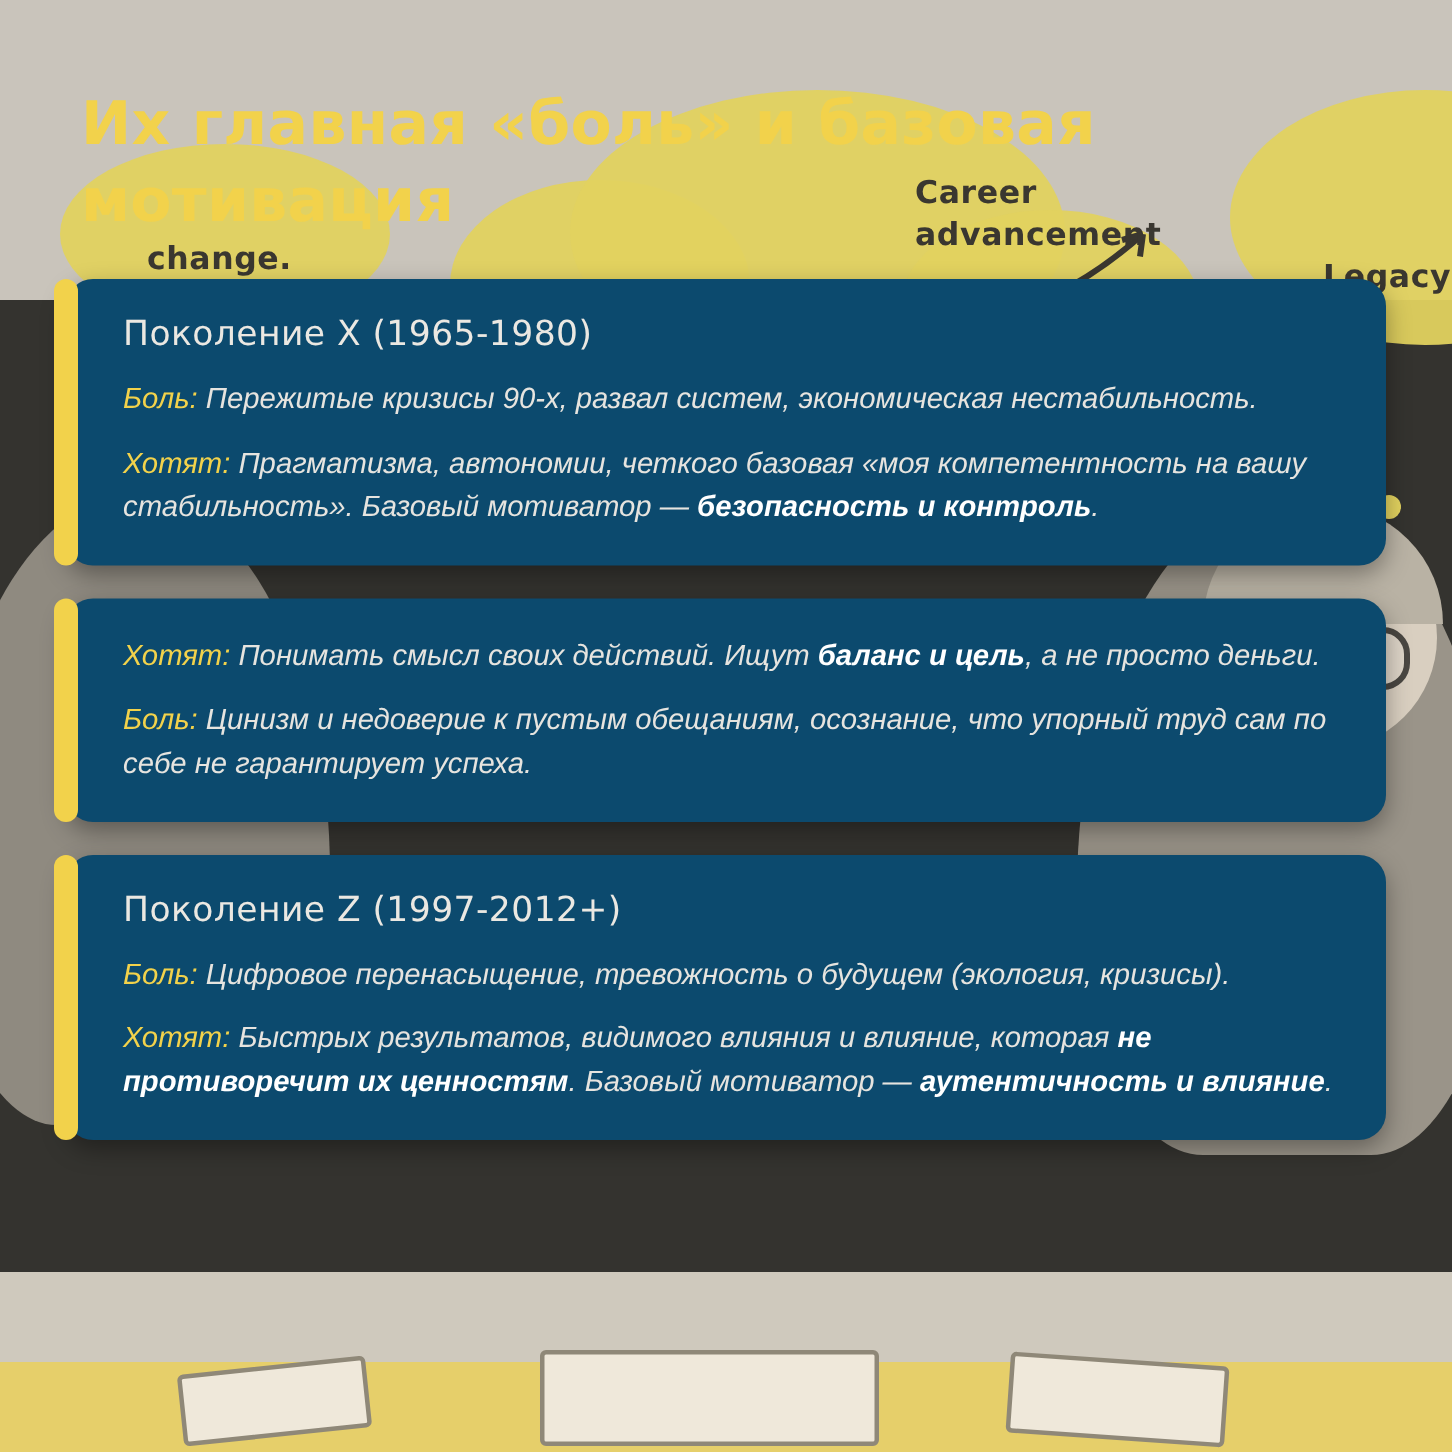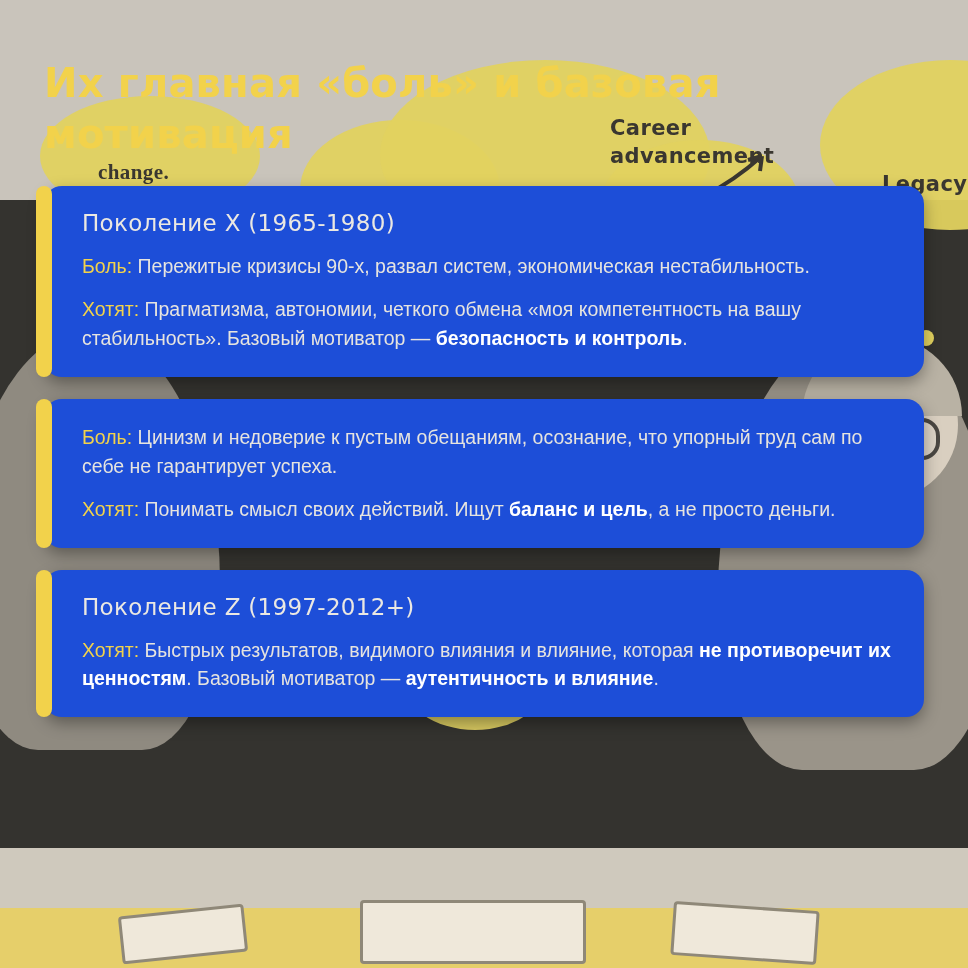--- a/index.html
+++ b/index.html
@@ -121,44 +121,44 @@
   .bg-label {
     position: absolute;
     color: #3a3730;
     font-size: 21px;
     font-weight: 700;
     letter-spacing: 0.4px;
     font-family: "DejaVu Sans", sans-serif;
   }
   .bg-label.l-career { left: 610px; top: 114px; width: 150px; line-height: 1.35; }
   .bg-label.l-legacy { left: 882px; top: 172px; }
-  .bg-label.l-change { left: 98px; top: 160px; font-family: Liberation Serif, serif; }
+  .bg-label.l-change { left: 98px; top: 160px; }
 
   
   .content {
     position: relative;
     z-index: 5;
     padding: 58px 44px 0 44px;
     box-sizing: border-box;
   }
 
   .title {
     color: #f2d24b;
     font-size: 40px;
     line-height: 1.28;
     font-weight: 700;
     letter-spacing: 0.2px;
-    margin: 0 0 26px 0;
+    margin: 0 0 26px 10px;
     max-width: 700px;
     font-family: "DejaVu Sans", sans-serif;
   }
 
   .card {
     position: relative;
-    background: #1d4ed8;
+    background: #0c4a6e;
     border-radius: 18px;
     padding: 24px 32px 24px 38px;
     margin-bottom: 22px;
     box-shadow: 0 6px 16px rgba(0,0,0,0.35);
   }
   .card::before {
     content: "";
     position: absolute;
     left: -8px;
     top: 0;
@@ -173,20 +173,21 @@
     font-weight: 400;
     margin: 0 0 16px 0;
     letter-spacing: 0.3px;
     font-family: "DejaVu Sans", sans-serif;
   }
   .row {
     color: #e6e4df;
     font-size: 19.5px;
     line-height: 1.48;
     margin: 0 0 14px 0;
+    font-style: italic;
   }
   .row:last-child { margin-bottom: 0; }
   .tag {
     color: #f2d24b;
   }
   .strong {
     font-weight: 700;
     color: #ffffff;
     text-align: center;
   }
@@ -228,25 +229,26 @@
     <div class="book b3"></div>
   </div>
 
   <div class="content">
     <h1 class="title">Их главная «боль» и базовая мотивация</h1>
 
     <div class="cards">
         <div class="card">
           <div class="card-title">Поколение X (1965-1980)</div>
           <p class="row"><span class="tag">Боль:</span><span> Пережитые кризисы 90-х, развал систем, экономическая нестабильность.</span></p>
-          <p class="row"><span class="tag">Хотят:</span><span> Прагматизма, автономии, четкого обмена «моя компетентность на вашу стабильность». Базовый мотиватор — </span><span class="strong">безопасность и контроль</span><span>.</span></p>
+          <p class="row"><span class="tag">Хотят:</span><span> Прагматизма, автономии, четкого базовая «моя компетентность на вашу стабильность». Базовый мотиватор — </span><span class="strong">безопасность и контроль</span><span>.</span></p>
         </div>
         <div class="card">
+          <p class="row"><span class="tag">Хотят:</span><span> Понимать смысл своих действий. Ищут </span><span class="strong">баланс и цель</span><span>, а не просто деньги.</span></p>
           <p class="row"><span class="tag">Боль:</span><span> Цинизм и недоверие к пустым обещаниям, осознание, что упорный труд сам по себе не гарантирует успеха.</span></p>
-          <p class="row"><span class="tag">Хотят:</span><span> Понимать смысл своих действий. Ищут </span><span class="strong">баланс и цель</span><span>, а не просто деньги.</span></p>
         </div>
         <div class="card">
           <div class="card-title">Поколение Z (1997-2012+)</div>
+          <p class="row"><span class="tag">Боль:</span><span> Цифровое перенасыщение, тревожность о будущем (экология, кризисы).</span></p>
           <p class="row"><span class="tag">Хотят:</span><span> Быстрых результатов, видимого влияния и влияние, которая </span><span class="strong">не противоречит их ценностям</span><span>. Базовый мотиватор — </span><span class="strong">аутентичность и влияние</span><span>.</span></p>
         </div>
       </div>
   </div>
 </div>
 
 </body></html>

